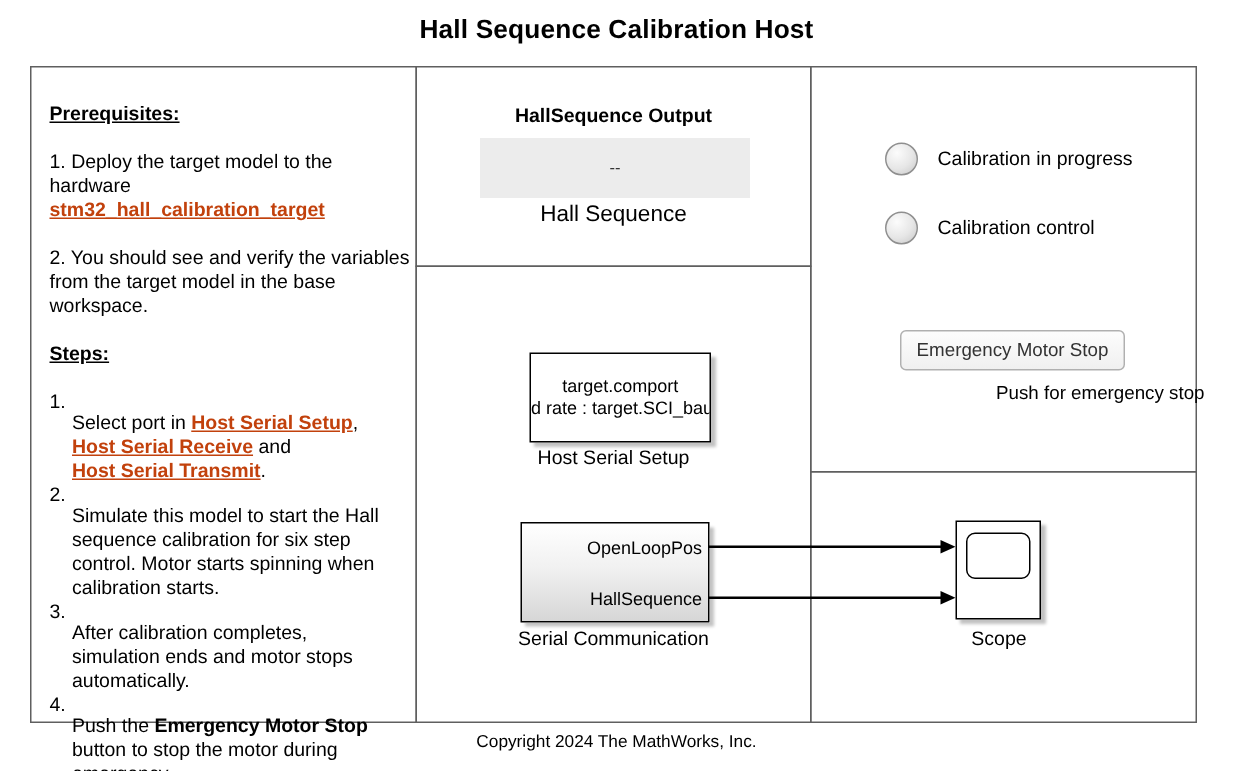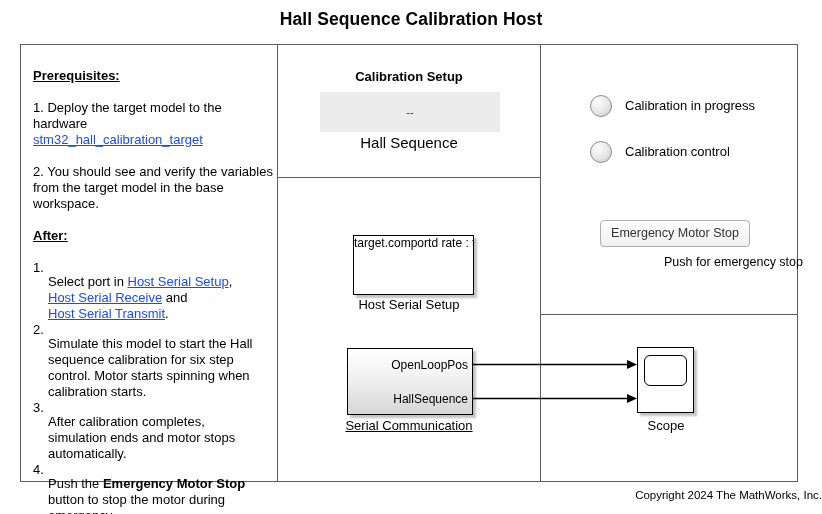--- a/index.html
+++ b/index.html
@@ -15,46 +15,46 @@
   .box-left       { left:20px;  top:44px;  width:258px; height:438px; }
   .box-mid-top    { left:277px; top:44px;  width:264px; height:134px; }
   .box-mid-bottom { left:277px; top:177px; width:264px; height:305px; }
   .box-right-top  { left:540px; top:44px;  width:258px; height:271px; }
   .box-right-bot  { left:540px; top:314px; width:258px; height:168px; }
 
   
   .instr { position:absolute; left:33px; top:68px; width:240px; font-size:13px; line-height:16px; }
   .instr .hd { font-weight:bold; text-decoration:underline; margin:0 0 16px 0; }
   .instr p { margin:12px 0 16px 0; }
-  .lnk { color:#1d4ed8; text-decoration:underline; cursor:pointer; }
+  .lnk { color:#c2410c; text-decoration:underline; cursor:pointer;font-weight:bold; }
   .step { display:flex; margin:0; }
   .step .num { width:15px; flex:0 0 15px; }
   .step .body { flex:1 1 auto;margin-top:14px; }
 
   
   .co-heading { position:absolute; left:277px; top:69px; width:264px; text-align:center; font-weight:bold; font-size:13px; }
   .display {
     position:absolute; left:320px; top:92px; width:180px; height:40px;
     background:#ececec; text-align:center; line-height:40px; font-size:11px; color:#333;
   }
   .display-label { position:absolute; left:277px; top:134px; width:264px; text-align:center; font-size:15px; }
 
   
   .sblock { position:absolute; box-sizing:border-box; border:1.6px solid #000; background:#fff;
             box-shadow:3px 3px 2px #c2c2c2; }
-  .hss { left:353px; top:235px; width:121px; height:60px; display:flex; flex-direction:row;
+  .hss { left:353px; top:235px; width:121px; height:60px; display:flex; flex-direction:column;
          justify-content:center; font-size:12px; line-height:15px; text-align:center; }
   .hss .clip { white-space:nowrap; overflow:hidden; width:100%; }
   .blk-label { position:absolute; text-align:center; font-size:13px; }
   .hss-label { left:277px; top:297px; width:264px; }
   .sc { left:347px; top:348px; width:126px; height:67px;
         background:linear-gradient(180deg,#ffffff 0%,#f1f1f1 45%,#d6d6d6 100%); }
   .sc .port { position:absolute; right:4px; font-size:12px; line-height:15px; }
   .sc .p1 { top:9px; } .sc .p2 { top:43px; }
-  .sc-label { left:277px; top:418px; width:264px;text-decoration:underline; }
+  .sc-label { left:277px; top:418px; width:264px; }
   .scope { left:637px; top:347px; width:57px; height:66px; }
   .scope-screen { position:absolute; left:6px; top:7px; width:41px; height:29px;
                   border:1.7px solid #000; border-radius:6px; background:#fff; }
   .scope-label { left:606px; top:418px; width:120px; }
 
   
   .lamp { position:absolute; width:22px; height:22px; border-radius:50%;
           border:1px solid #8f8f8f; box-sizing:border-box;
           background:radial-gradient(circle at 35% 30%, #fcfcfc 0%, #e6e6e6 55%, #c7c7c7 100%); }
   .lamp1 { left:590px; top:95px; }
@@ -65,62 +65,62 @@
   .emg-btn {
     position:absolute; left:600px; top:220px; width:150px; height:27px;
     border:1px solid #b0b0b0; border-radius:4px;
     background:linear-gradient(180deg,#fdfdfd,#f0f0f0);
     font-family:"Liberation Sans", sans-serif; font-size:12.5px; color:#333;
     text-align:center; line-height:25px; cursor:pointer; box-sizing:border-box; padding:0;
   }
   .emg-caption { position:absolute; left:545px; top:255px; width:258px; text-align:right; font-size:12.5px; }
 
   .wires { position:absolute; left:0; top:0; width:822px; height:514px; pointer-events:none; z-index:5; }
-  .copyright { position:absolute; left:0; top:489px; width:822px; text-align:right; font-size:11.5px; }
+  .copyright { position:absolute; left:0; top:489px; width:822px; text-align:center; font-size:11.5px; }
 </style>
 </head>
 <body>
 
 <div class="canvas">
 
   <div class="title">Hall Sequence Calibration Host</div>
 
   <div class="box box-left"></div>
   <div class="box box-mid-top"></div>
   <div class="box box-mid-bottom"></div>
   <div class="box box-right-top"></div>
   <div class="box box-right-bot"></div>
 
   <div class="instr">
     <div class="hd">Prerequisites:</div>
     <p><span>1. Deploy the target model to the hardware</span><br>
       <a class="lnk">stm32_hall_calibration_target</a></p>
     <p>2. You should see and verify the variables from the target model in the base workspace.</p>
 
-    <div class="hd">After:</div>
+    <div class="hd">Steps:</div>
 
     <div class="step">
       <span class="num">1.</span>
       <span class="body"><span>Select port in </span><a class="lnk">Host Serial Setup</a><span>,</span><br><a class="lnk">Host Serial Receive</a><span> and</span><br><a class="lnk">Host Serial Transmit</a><span>.</span></span>
     </div>
     <div class="step">
       <span class="num">2.</span>
       <span class="body">Simulate this model to start the Hall sequence calibration for six step control. Motor starts spinning when calibration starts.</span>
     </div>
     <div class="step">
       <span class="num">3.</span>
       <span class="body"><span>After calibration completes,</span><br><span>simulation ends and motor stops automatically.</span></span>
     </div>
     <div class="step">
       <span class="num">4.</span>
       <span class="body"><span>Push the </span><b>Emergency Motor Stop</b><span> button to stop the motor during emergency.</span></span>
     </div>
   </div>
 
-  <div class="co-heading">Calibration Setup</div>
+  <div class="co-heading">HallSequence Output</div>
   <div class="display">
     <span>--</span>
   </div>
   <div class="display-label">Hall Sequence</div>
 
   <div class="sblock hss">
     <div>target.comport</div>
     <div class="clip">d rate : target.SCI_baud</div>
   </div>
   <div class="blk-label hss-label">Host Serial Setup</div>

